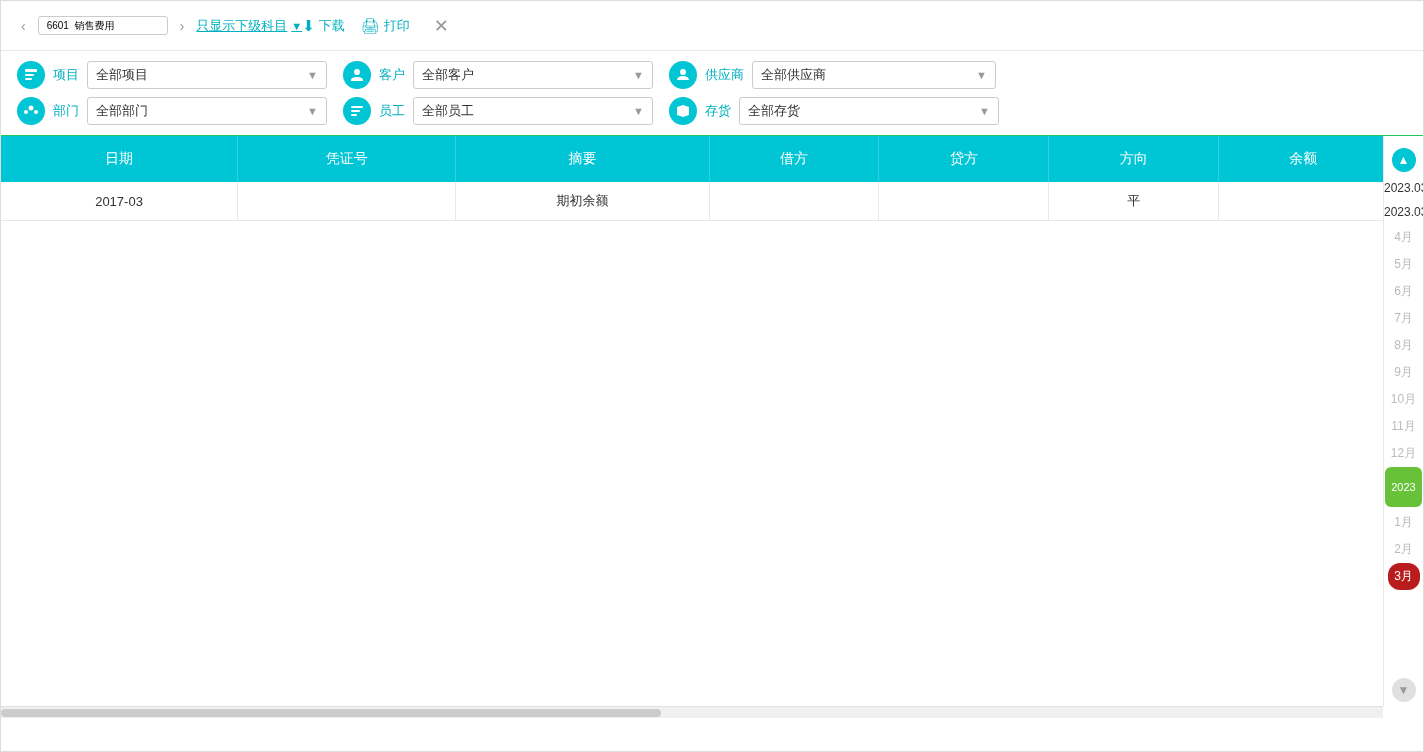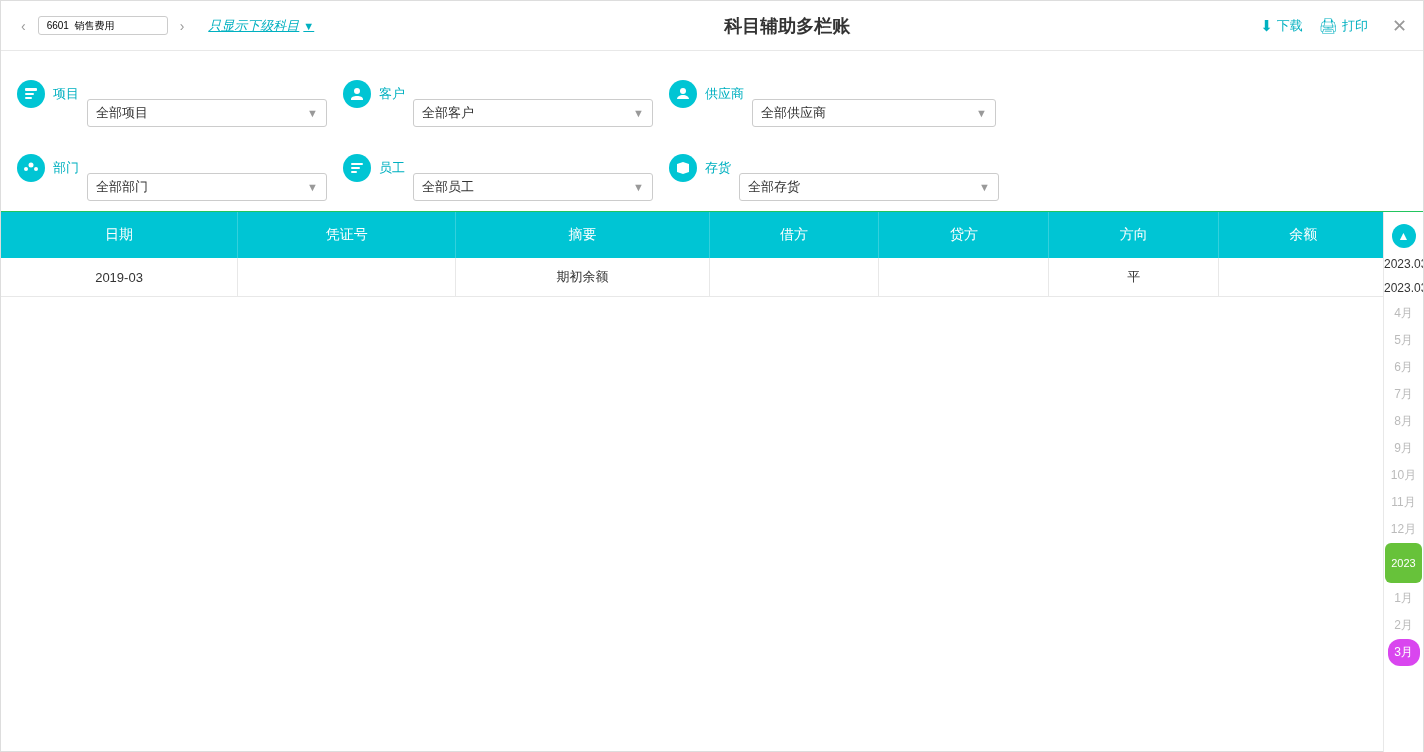--- a/index.html
+++ b/index.html
@@ -42,23 +42,22 @@
       font-size: 10px;
       color: #000000;
     }
     .show-sub {
       display: flex;
       align-items: center;
       gap: 4px;
       color: #00b0c0;
       text-decoration: underline;
       cursor: pointer;
-      margin-left: 20px;
+      margin-left: 8px;
       font-size: 13px;
-      font-style: italic;
     }
     .show-sub .chevron {
       font-size: 11px;
       color: #00b0c0;
     }
     .page-title {
       flex: 1;
       text-align: center;
       font-size: 18px;
       font-weight: bold;
@@ -124,21 +123,20 @@
       align-items: center;
       border: 1px solid #ccc;
       border-radius: 3px;
       padding: 4px 8px;
       width: 240px;
       background: #fff;
       cursor: pointer;
       justify-content: space-between;
       font-size: 13px;
       color: #333;
-      margin-top: 38px;
     }
     .filter-select .chevron-down {
       color: #999;
       font-size: 11px;
     }
 
     
     .table-wrapper {
       flex: 1;
       overflow: auto;
@@ -260,21 +258,20 @@
   <div class="top-bar">
     <span class="nav-arrow">‹</span>
     <div class="account-code">
       <input type="text" value="6601  销售费用" style="">
     </div>
     <span class="nav-arrow">›</span>
     <div class="show-sub">
       <span>只显示下级科目</span>
       <span class="chevron">▼</span>
     </div>
-    <div class="page-title">科目辅助多栏账</div>
     <div class="top-actions">
       <div class="top-action-btn">
         <span style="font-size:15px;">⬇</span>
         <span>下载</span>
       </div>
       <div class="top-action-btn">
         <span style="font-size:15px;">🖨</span>
         <span>打印</span>
       </div>
       <span class="close-btn">✕</span>
@@ -385,21 +382,21 @@
             <th>凭证号</th>
             <th>摘要</th>
             <th>借方</th>
             <th>贷方</th>
             <th>方向</th>
             <th>余额</th>
           </tr>
         </thead>
         <tbody>
           <tr>
-            <td>2019-03</td>
+            <td>2017-03</td>
             <td></td>
             <td>期初余额</td>
             <td></td>
             <td></td>
             <td>平</td>
             <td></td>
           </tr>
         </tbody>
       </table>
     </div>
@@ -415,21 +412,21 @@
       <div class="timeline-item">8月</div>
       <div class="timeline-item">9月</div>
       <div class="timeline-item">10月</div>
       <div class="timeline-item">11月</div>
       <div class="timeline-item">12月</div>
       <div style="display:flex;flex-direction:column;align-items:center;">
         <span class="timeline-year-badge">2023</span>
       </div>
       <div class="timeline-item">1月</div>
       <div class="timeline-item">2月</div>
-      <div class="timeline-item active-month" style="background:#d946ef;color:#fff;border-radius:12px;width:32px;margin:0 auto;">3月</div>
+      <div class="timeline-item active-month" style="background:#b91c1c;color:#fff;border-radius:12px;width:32px;margin:0 auto;">3月</div>
       <div class="timeline-nav" style="margin-top:auto;background:#e0e0e0;">▼</div>
     </div>
   </div>
 
   <div class="scroll-bar-area">
     <div class="scroll-bar-thumb"></div>
   </div>
 </div>
 
 </body></html>

